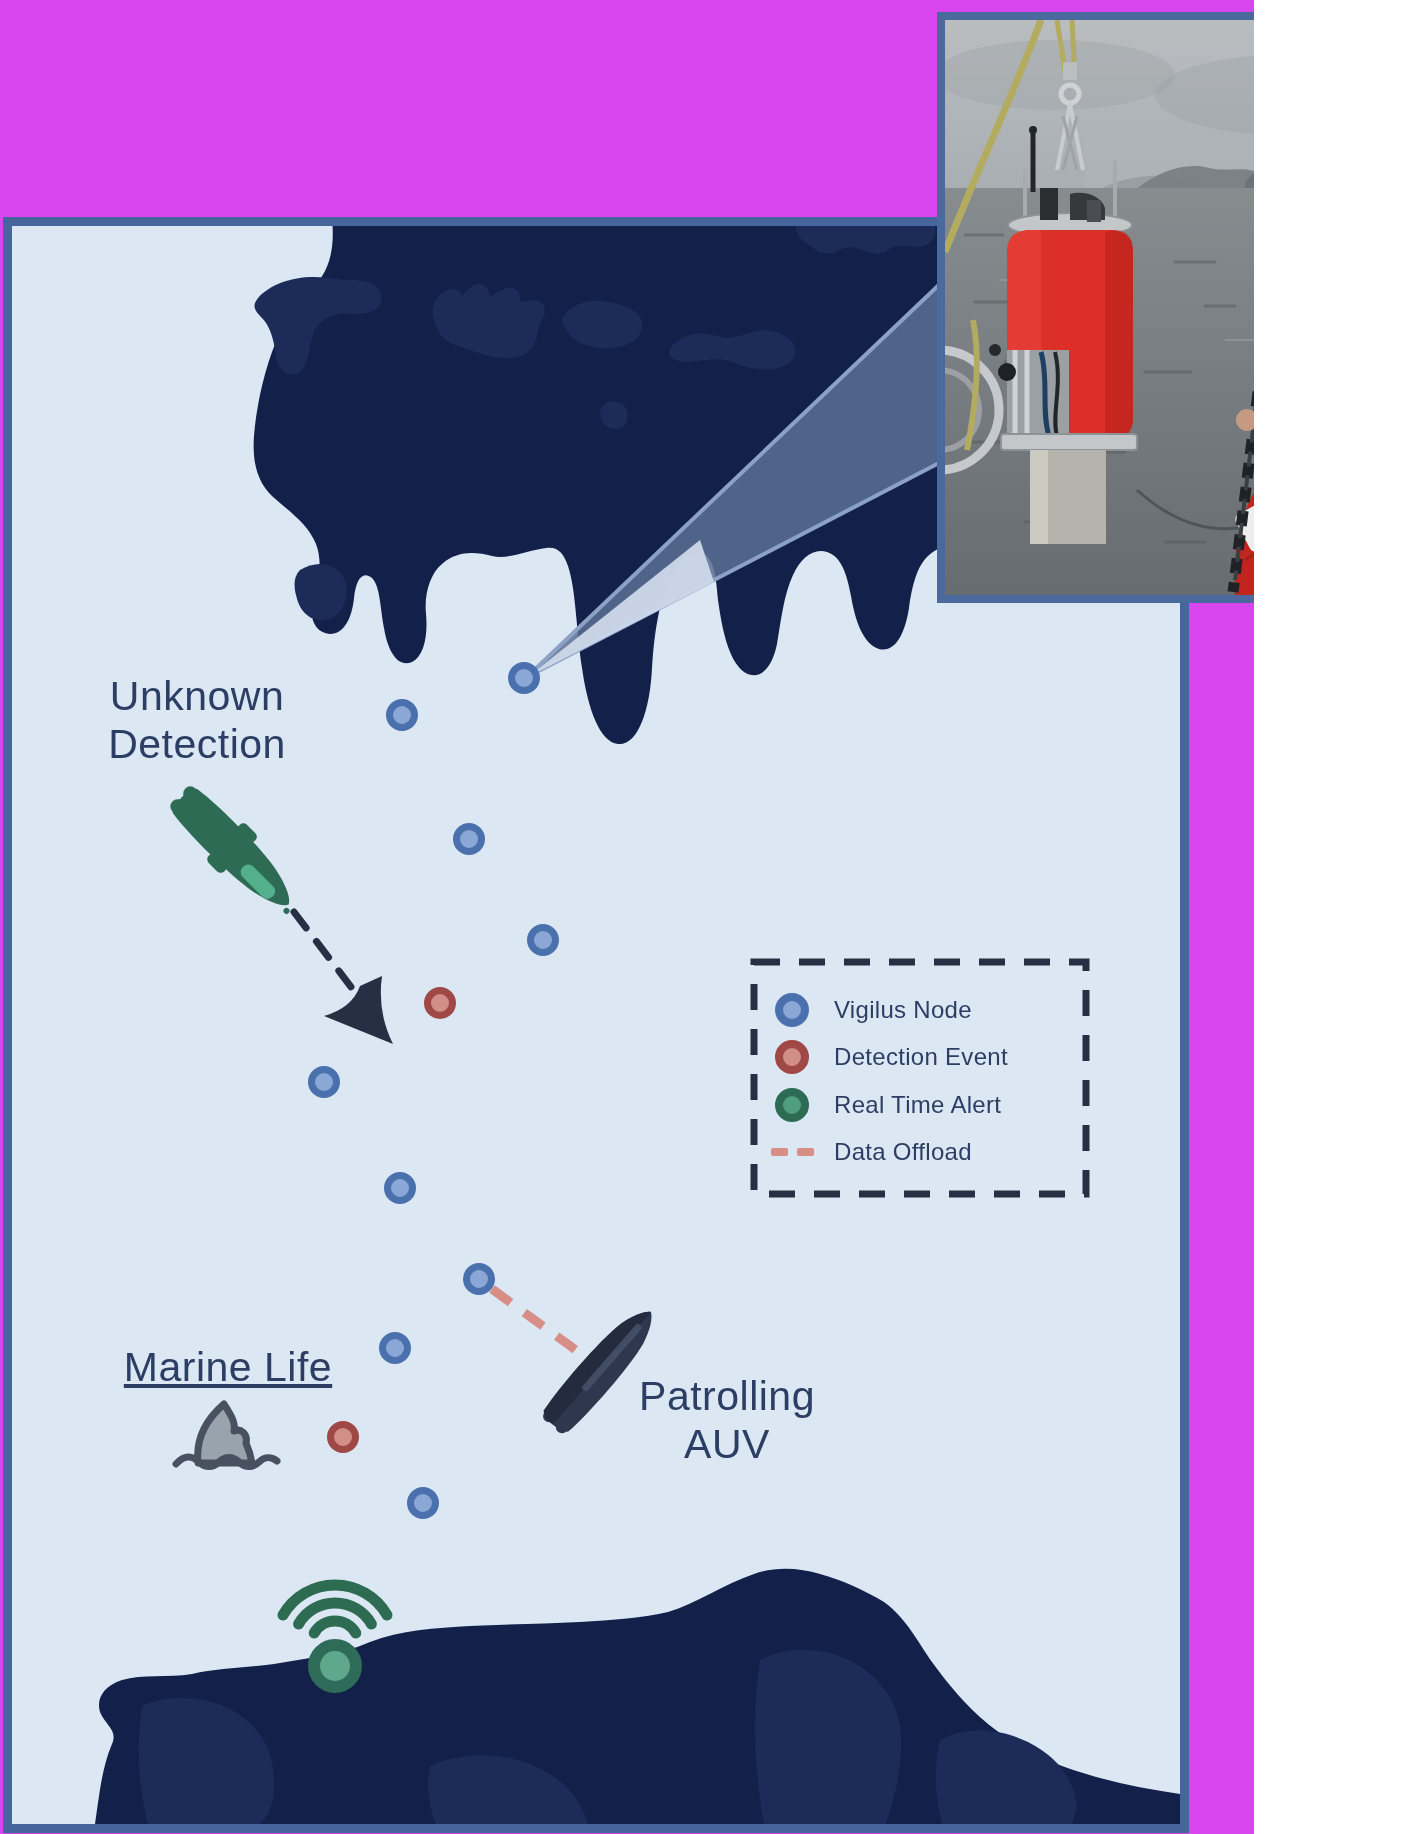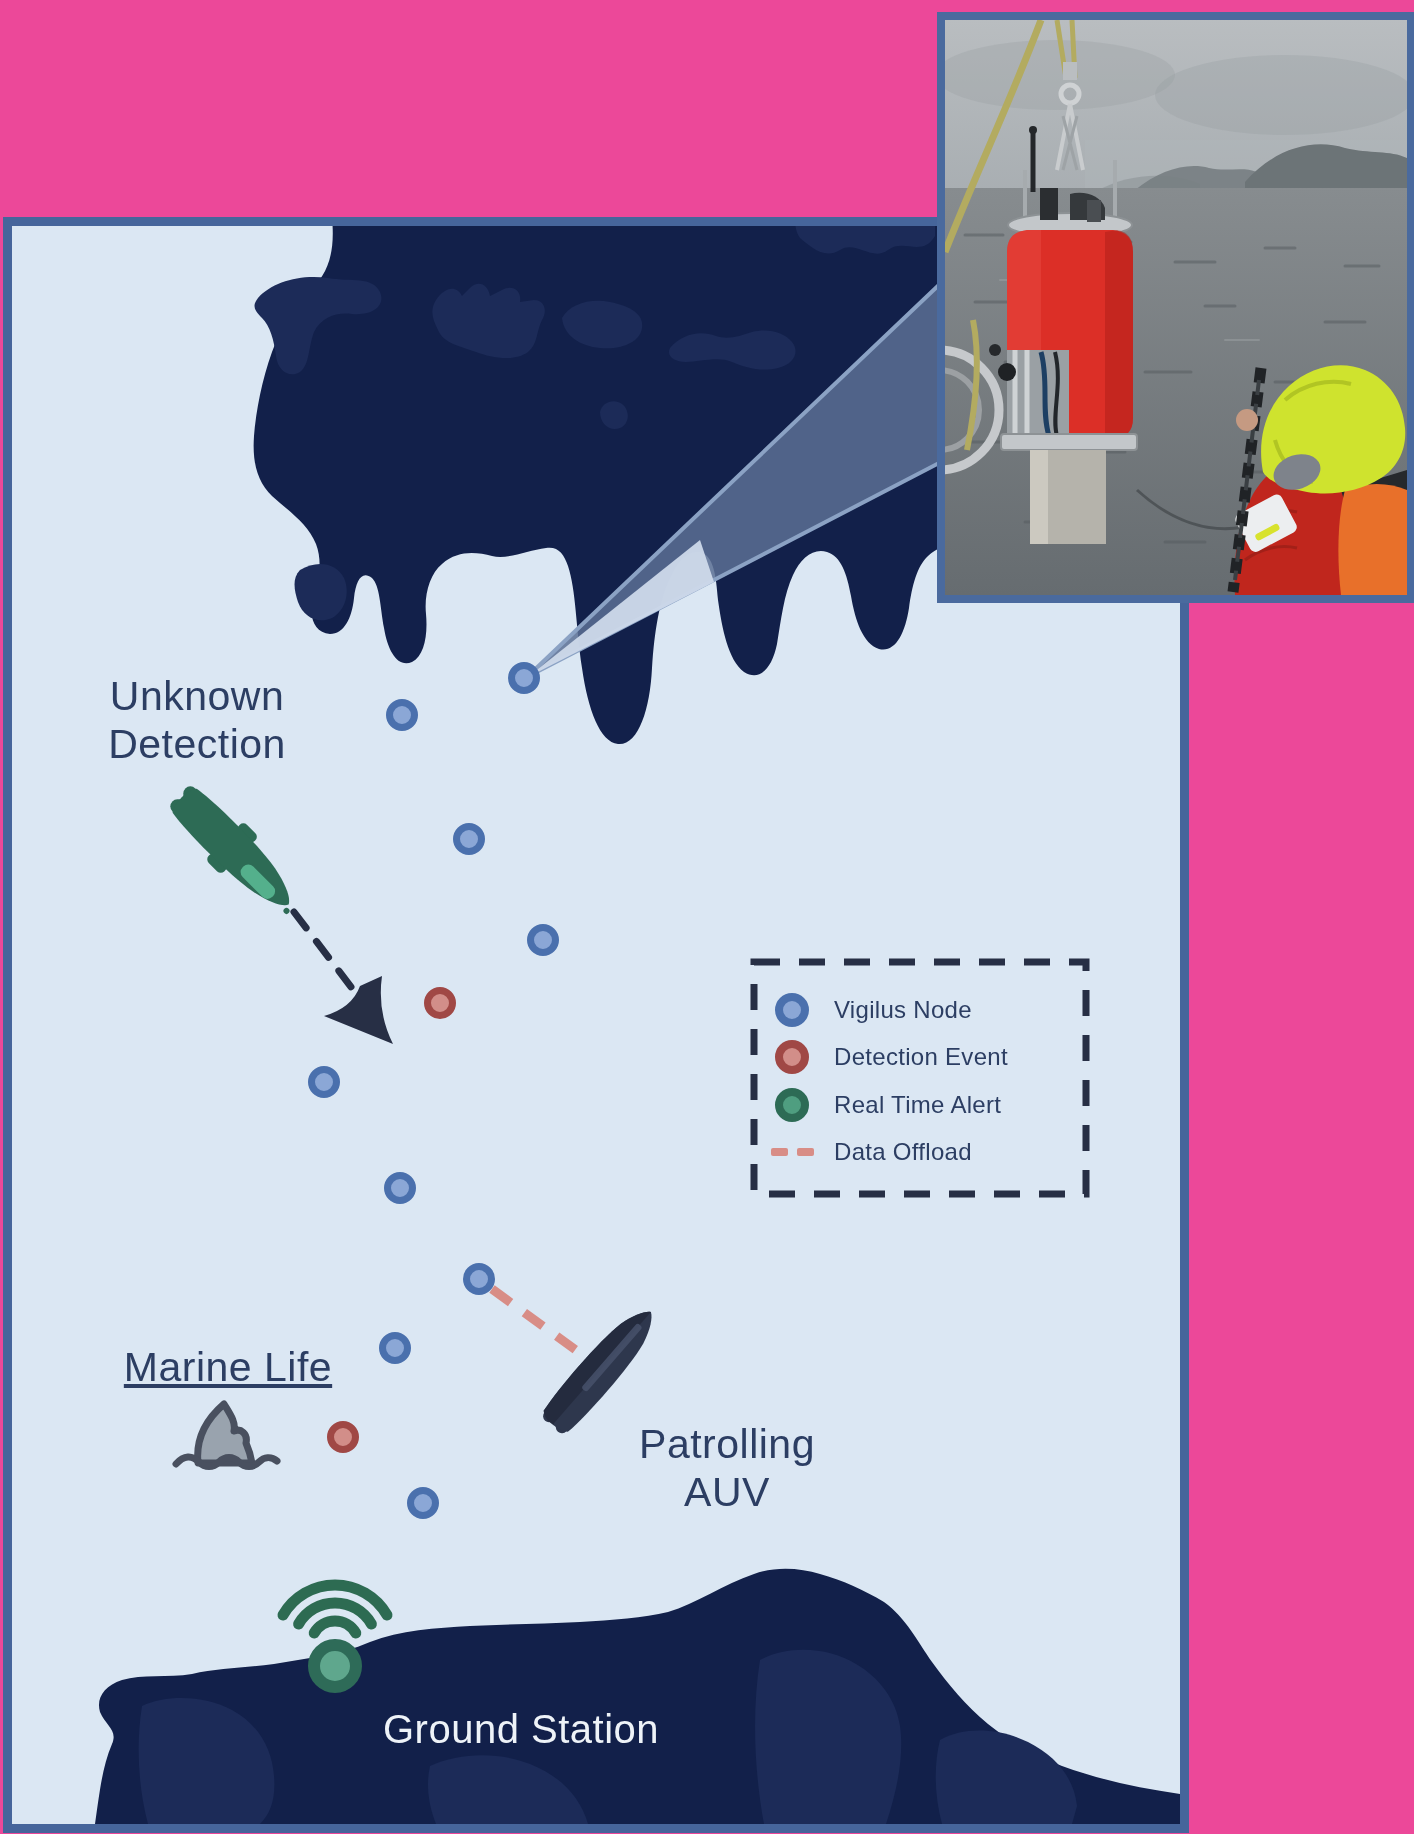--- a/index.html
+++ b/index.html
@@ -1,16 +1,16 @@
 <!DOCTYPE html>
 <html style="--water: #dbe7f3; --land: #12204a; --land-light: #1c2b58; --map-border: #46659b; --ink: #272f45; --label-text: #2c3e63; --gs-text: #eef3f8; --offload: #d88d86; --blue-ring: #4a70ad; --blue-fill: #8ba7d6; --red-ring: #a04845; --red-fill: #d28e89; --green-ring: #2d6b55; --green-fill: #4f9e80; --alert-ring: #2e6b58; --alert-fill: #5fa78d; --sub-green: #2d6b55; --sub-light: #54b08c; --auv-dark: #2e374d; --shark-gray: #99a3ae; --shark-ink: #49505f; --wifi: #2d6b52; --callout-fill: #5c7094; --callout-edge: #8ba2c4;"><head>
 <meta charset="utf-8">
 <style>
   html,body{margin:0;padding:0;background:#ffffff;}
-  .stage{position:relative;width:1414px;height:1834px;background:#ec4899;overflow:hidden;
+  .stage{position:relative;width:1254px;height:1834px;background:#d946ef;overflow:hidden;
          font-family:"Liberation Sans",sans-serif;}
   .map-svg{position:absolute;left:0;top:0;width:1422px;height:1834px;}
   .photo{position:absolute;left:937px;top:12px;width:478px;height:591px;
          border:8px solid #4a6a9e;box-sizing:border-box;background:#a9aeb2;}
   .photo svg{display:block;width:462px;height:575px;}
   .label{position:absolute;text-align:center;color:var(--label-text,#2c3e63);
          font-size:41px;line-height:48px;letter-spacing:0.5px;}
   .label.gs{color:var(--gs-text,#eef3f8);font-size:40px;}
   .legend{position:absolute;left:750px;top:958px;width:340px;height:240px;}
   .legend svg{position:absolute;left:0;top:0;width:340px;height:240px;}
@@ -231,25 +231,24 @@
       <path d="M314,360 L290,560" stroke="#3a3f43" stroke-width="4" stroke-dasharray="15 9" fill="none"></path>
       <circle cx="302" cy="400" r="11" fill="#c59a82"></circle>
     </svg>
   </div>
 
   <div class="label" style="left:27px;top:672px;width:340px;">
     <div>Unknown</div>
     <div>Detection</div>
   </div>
   <div class="label" style="left:58px;top:1343px;width:340px;text-decoration:underline;">Marine Life</div>
-  <div class="label" style="left:557px;top:1420px;width:340px;">
+  <div class="label" style="left:557px;top:1372px;width:340px;">
     <div>Patrolling</div>
     <div>AUV</div>
   </div>
-  <div class="label gs" style="left:351px;top:1705px;width:340px;">Ground Station</div>
 
   <div class="legend">
     <svg viewBox="0 0 340 240">
       <rect x="4" y="4" width="332" height="232" fill="none" stroke="var(--ink)" stroke-width="7" stroke-dasharray="26 19"></rect>
     </svg>
     <div class="legend-row" style="top:32px;">
       <span class="sw-wrap">
           <span class="sw-circle sw-blue"></span>
         </span>
       <span class="legend-label">Vigilus Node</span>

